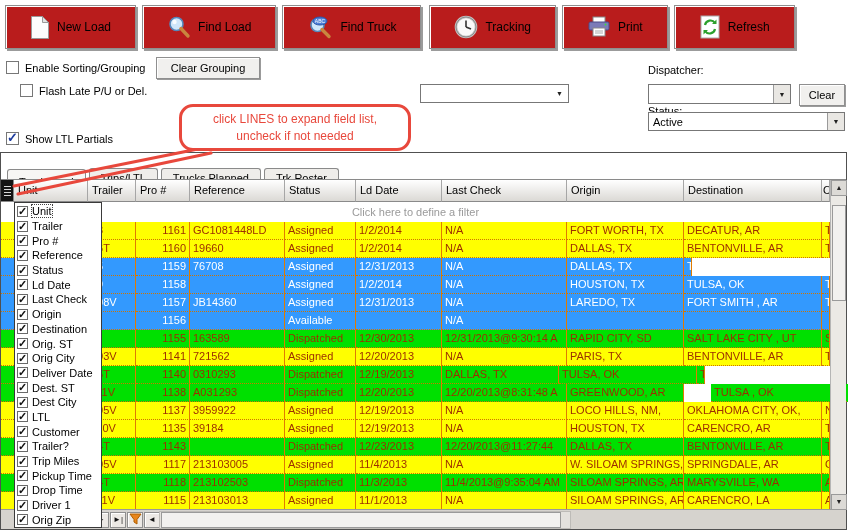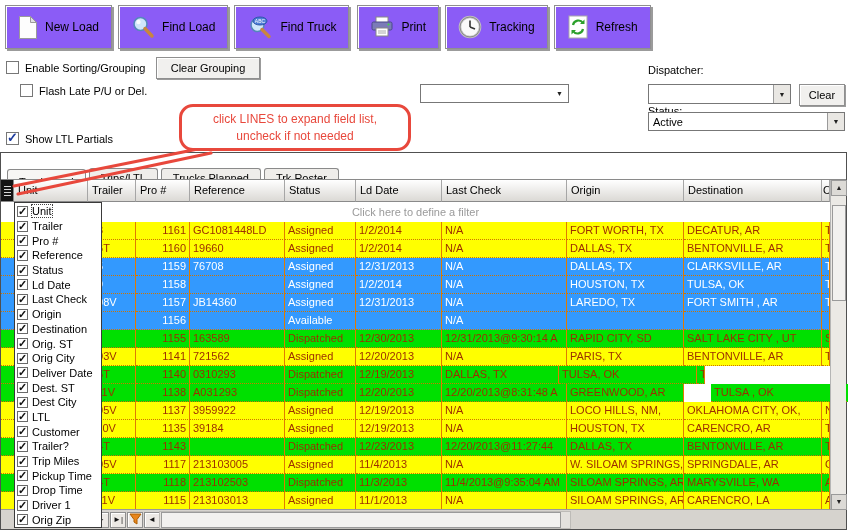--- a/index.html
+++ b/index.html
@@ -4,22 +4,22 @@
 <style>
   * { box-sizing: border-box; margin:0; padding:0; }
   html,body { width:848px; height:532px; }
   body {
     position:relative; overflow:hidden; background:#ffffff;
     font-family:"Liberation Sans", sans-serif; font-size:11px; color:#000;
   }
   
   .toolbar { position:absolute; left:5px; top:5px; height:44px; display:flex; }
   .tbtn {
-    height:44px; display:flex; align-items:center; gap:7px; padding:0 12px;
-    background:#8b5cf6; border:1px solid #8f8f8f; margin-right:6px;
+    height:44px; display:flex; align-items:center; gap:7px; padding:0 24px;
+    background:#b91c1c; border:1px solid #8f8f8f; margin-right:6px;
     box-shadow:inset 1px 1px 0 #ffffff, 2px 2px 0 #9b9b9b; cursor:pointer;
     font-size:12px; white-space:nowrap;
   }
   .tbtn:nth-child(4) { margin-left:2px; }
   .tbtn .ticon { display:flex; align-items:center; }
   
   .ckrow { position:absolute; display:flex; align-items:center; gap:6px; }
   .cb { width:13px; height:13px; background:#fff; border:1px solid #777;
         position:relative; flex:none; }
   .cb.on::after { content:"✓"; position:absolute; left:0px; top:-3px;
@@ -128,41 +128,41 @@
           <circle cx="10.5" cy="10" r="6.5" fill="#cfe6fa" stroke="#5588bb" stroke-width="1.6"></circle>
           <line x1="15" y1="14.5" x2="22" y2="21.5" stroke="#c9863e" stroke-width="3.4" stroke-linecap="round"></line>
           <ellipse cx="13" cy="6" rx="7" ry="4" fill="#4f7fd9" stroke="#2c55a8"></ellipse>
           <text x="13" y="7.8" font-size="5" fill="#fff" text-anchor="middle" font-family="sans-serif">ABC</text>
         </svg>
       </span>
       <span>Find Truck</span>
     </div>
     <div class="tbtn">
       <span class="ticon">
+        <svg width="24" height="24" viewBox="0 0 24 24">
+          <circle cx="12" cy="12" r="10" fill="#fafafa" stroke="#c2c2c2" stroke-width="2.6"></circle>
+          <circle cx="12" cy="12" r="10" fill="none" stroke="#8a8a8a" stroke-width="1"></circle>
+          <line x1="12" y1="12" x2="12" y2="5.5" stroke="#333" stroke-width="1.6"></line>
+          <line x1="12" y1="12" x2="17" y2="14" stroke="#333" stroke-width="1.6"></line>
+        </svg>
+      </span>
+      <span>Tracking</span>
+    </div>
+    <div class="tbtn">
+      <span class="ticon">
         <svg width="24" height="22" viewBox="0 0 24 22">
           <rect x="6" y="1" width="12" height="6" fill="#fff" stroke="#888"></rect>
           <rect x="2" y="6" width="20" height="8" rx="1.5" fill="#7b7bb8" stroke="#4a4a88"></rect>
           <circle cx="18.5" cy="8.5" r="1" fill="#3adf3a"></circle>
           <rect x="6" y="12" width="12" height="8" fill="#fff" stroke="#888"></rect>
           <line x1="8" y1="15" x2="16" y2="15" stroke="#aaa"></line>
           <line x1="8" y1="17" x2="16" y2="17" stroke="#aaa"></line>
         </svg>
       </span>
       <span>Print</span>
-    </div>
-    <div class="tbtn">
-      <span class="ticon">
-        <svg width="24" height="24" viewBox="0 0 24 24">
-          <circle cx="12" cy="12" r="10" fill="#fafafa" stroke="#c2c2c2" stroke-width="2.6"></circle>
-          <circle cx="12" cy="12" r="10" fill="none" stroke="#8a8a8a" stroke-width="1"></circle>
-          <line x1="12" y1="12" x2="12" y2="5.5" stroke="#333" stroke-width="1.6"></line>
-          <line x1="12" y1="12" x2="17" y2="14" stroke="#333" stroke-width="1.6"></line>
-        </svg>
-      </span>
-      <span>Tracking</span>
     </div>
     <div class="tbtn">
       <span class="ticon">
         <svg width="22" height="24" viewBox="0 0 22 24">
           <rect x="2" y="1" width="18" height="22" fill="#fff" stroke="#aaa"></rect>
           <path d="M6 10a5.5 5.5 0 0 1 10-2" fill="none" stroke="#2ca02c" stroke-width="2.2"></path>
           <path d="M17.5 4.5v4.5h-4.5z" fill="#2ca02c"></path>
           <path d="M16 14a5.5 5.5 0 0 1-10 2" fill="none" stroke="#2ca02c" stroke-width="2.2"></path>
           <path d="M4.5 19.5v-4.5h4.5z" fill="#2ca02c"></path>
         </svg>
@@ -263,21 +263,20 @@
         </div>
         <div class="grow r-blue">
           <div class="cell" style="width: 87px;"></div>
           <div class="cell" style="width: 48px;">45</div>
           <div class="cell num" style="width: 54px;">1159</div>
           <div class="cell" style="width: 95px;">76708</div>
           <div class="cell" style="width: 71px;">Assigned</div>
           <div class="cell" style="width: 86px;">12/31/2013</div>
           <div class="cell" style="width: 125px;">N/A</div>
           <div class="cell" style="width: 117px;">DALLAS, TX</div>
-          <div class="cell" style="width: 138px;">CLARKSVILLE, AR</div>
           <div class="cell" style="width: 8px;">T</div>
         </div>
         <div class="grow r-blue">
           <div class="cell" style="width: 87px;"></div>
           <div class="cell" style="width: 48px;">49</div>
           <div class="cell num" style="width: 54px;">1158</div>
           <div class="cell" style="width: 95px;"></div>
           <div class="cell" style="width: 71px;">Assigned</div>
           <div class="cell" style="width: 86px;">1/2/2014</div>
           <div class="cell" style="width: 125px;">N/A</div>

